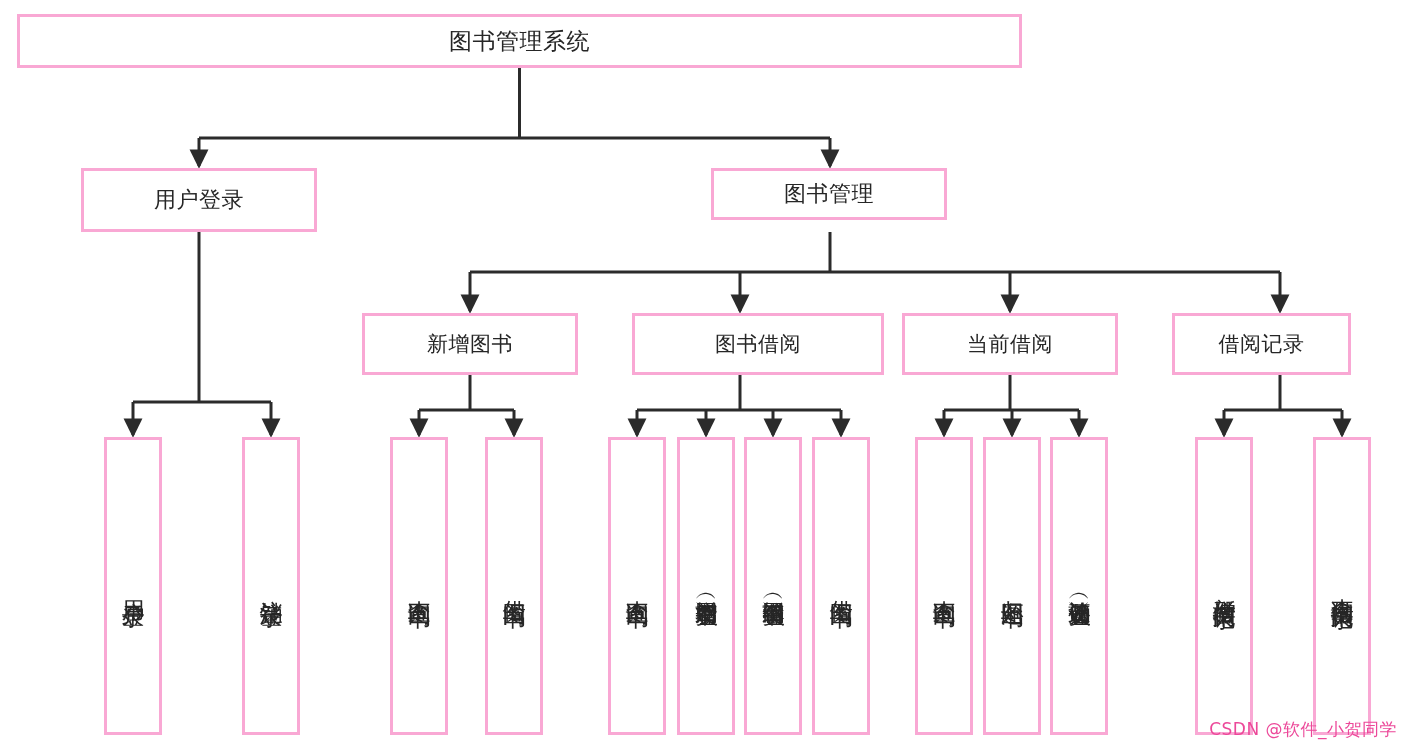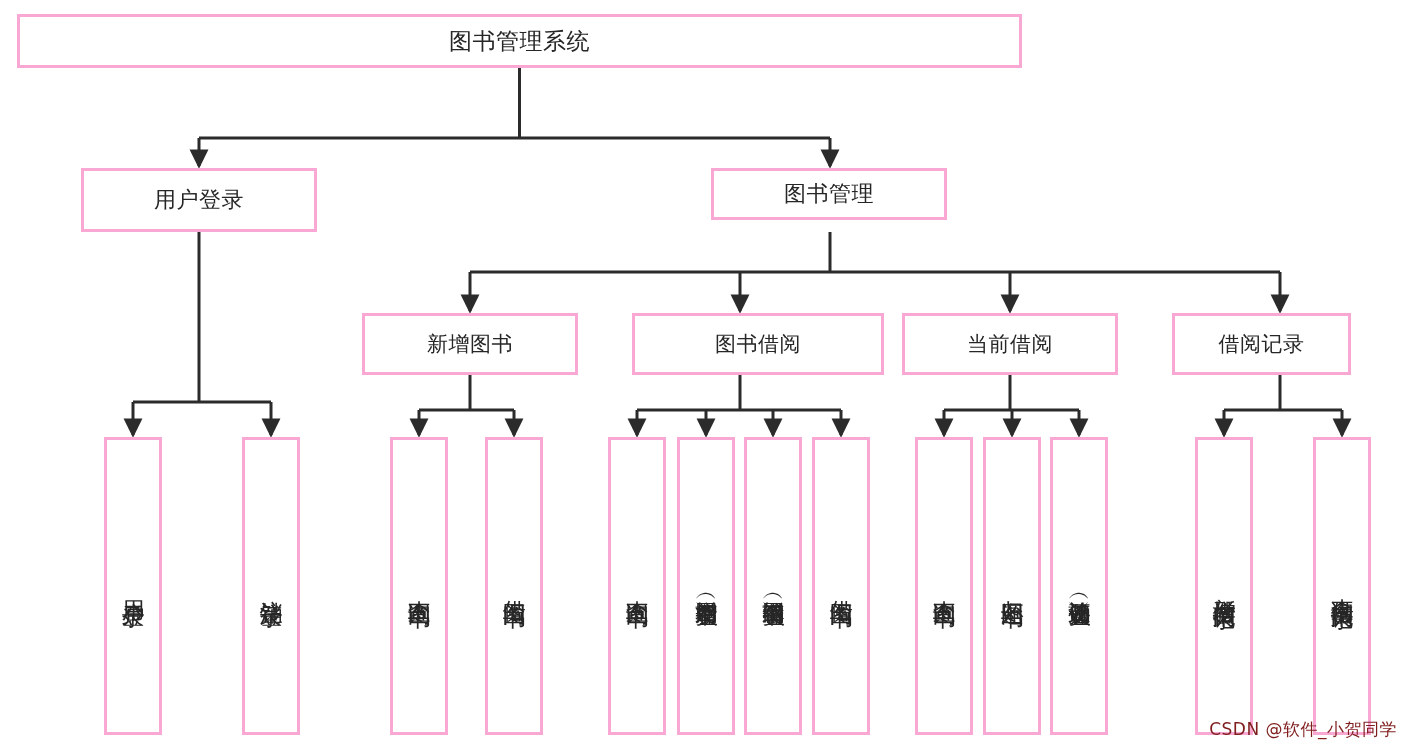--- a/index.html
+++ b/index.html
@@ -63,21 +63,21 @@
   .node.leaf.tall .label {
     font-size: 22px;
     line-height: 1.22;
     letter-spacing: 0.5px;
   }
   .watermark {
     position: absolute;
     right: 8px;
     bottom: 6px;
     font-size: 17px;
-    color: #7f1d1d;
+    color: #ec4899;
     letter-spacing: 0.5px;
     z-index: 5;
     white-space: nowrap;
   }
 </style>
 </head>
 <body>
 
 <div id="canvas">
 

